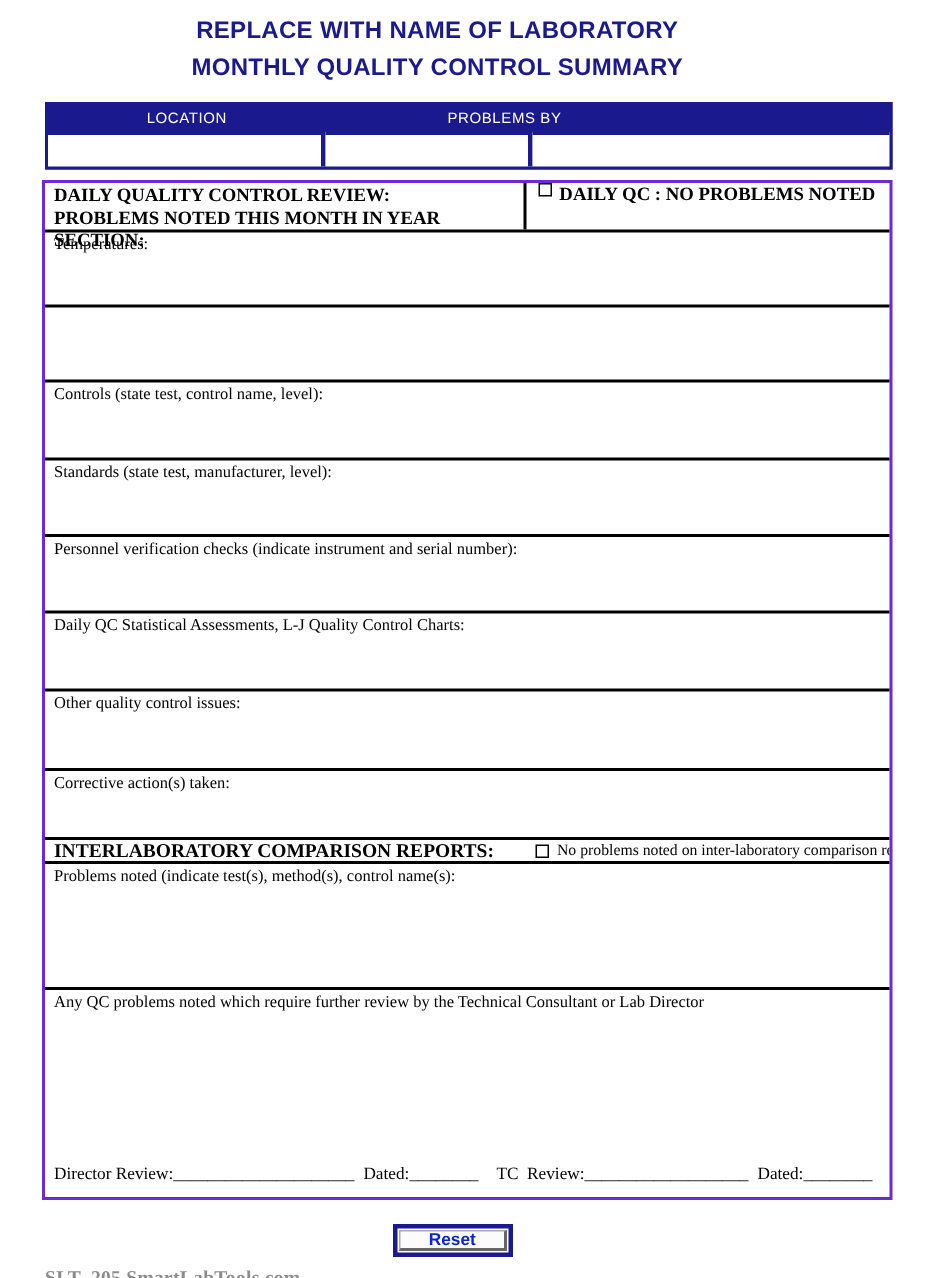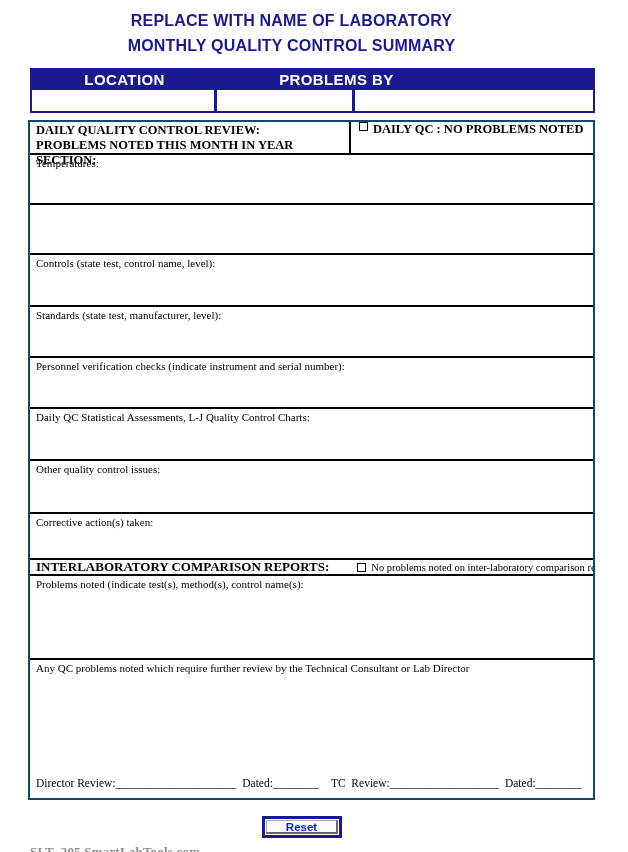--- a/index.html
+++ b/index.html
@@ -23,36 +23,36 @@
   .title.t2{top:37px;}
 
   
   .info-table{
     position:absolute;left:30px;top:68px;width:565px;
     border:2px solid var(--navy);background:var(--navy);
   }
   .info-head{display:flex;height:18px;background:var(--navy);}
   .info-head .cell{
     display:flex;align-items:center;justify-content:center;
-    font-family:"Liberation Sans",sans-serif;font-weight:bold;
-    font-size:15px;color:#ffffff;letter-spacing:.4px;
+    font-family:"Liberation Sans",sans-serif;font-weight:normal;
+    font-size:10px;color:#ffffff;letter-spacing:.4px;
   }
   .info-body{display:flex;height:23px;}
   .info-body .cell{
     background:#ffffff;border-top:2px solid var(--navy);
     border-right:3px solid var(--navy);
     font-size:12px;padding:2px 4px;
   }
   .info-body .cell:last-child{border-right:none;}
   .c1{width:33%;} .c2{width:24.5%;} .c3{width:42.5%;}
 
   
   .main-table{
     position:absolute;left:28px;top:120px;width:567px;
-    border:2px solid #0c4a6e;background:#fff;font-family:Liberation Serif, serif;
+    border:2px solid #6d28d9;background:#fff;font-family:Liberation Serif, serif;
   }
   .row{border-bottom:2px solid #000;position:relative;}
   .row:last-child{border-bottom:none;}
 
   .sec-head{display:flex;height:33px;}
   .sh-left{
     width:57%;border-right:2px solid #000;padding:1px 6px;
     font-weight:bold;font-size:12.5px;line-height:15px;
   }
   .sh-right{

